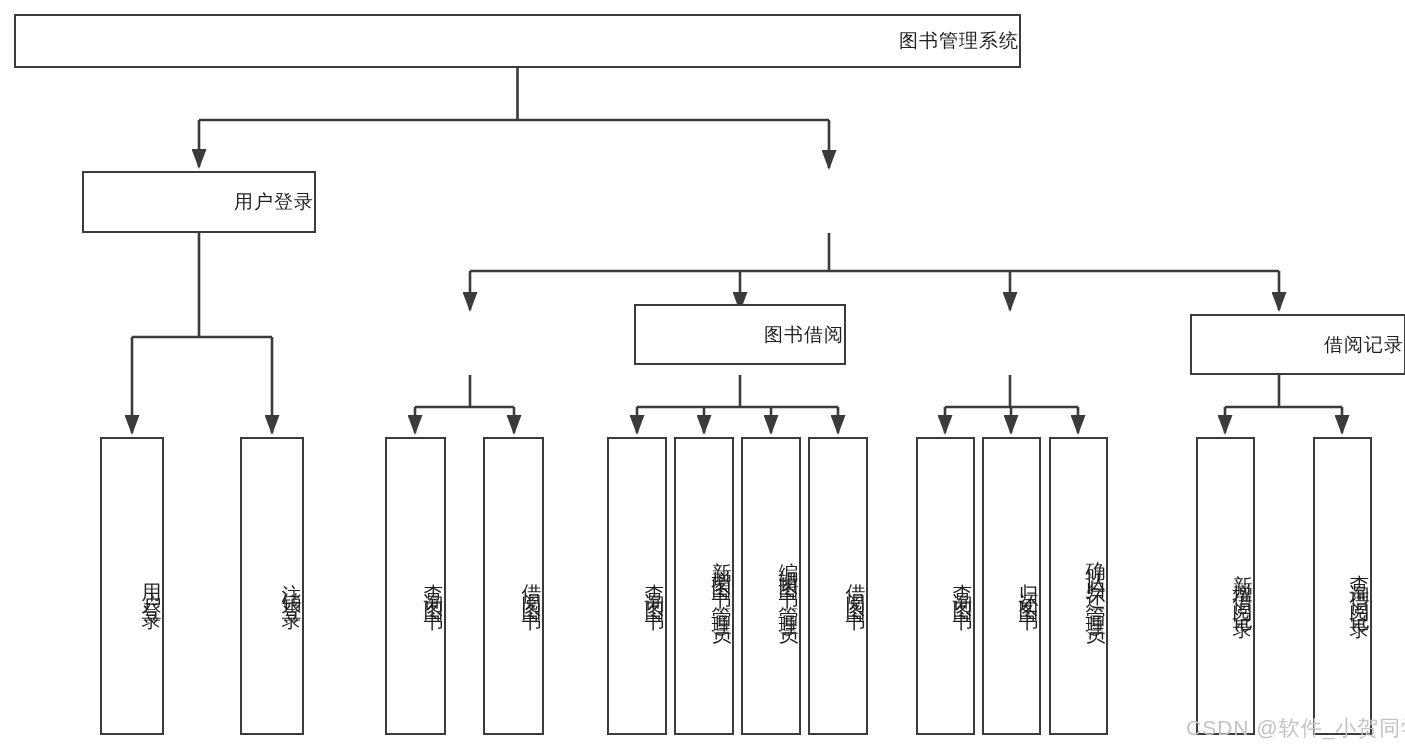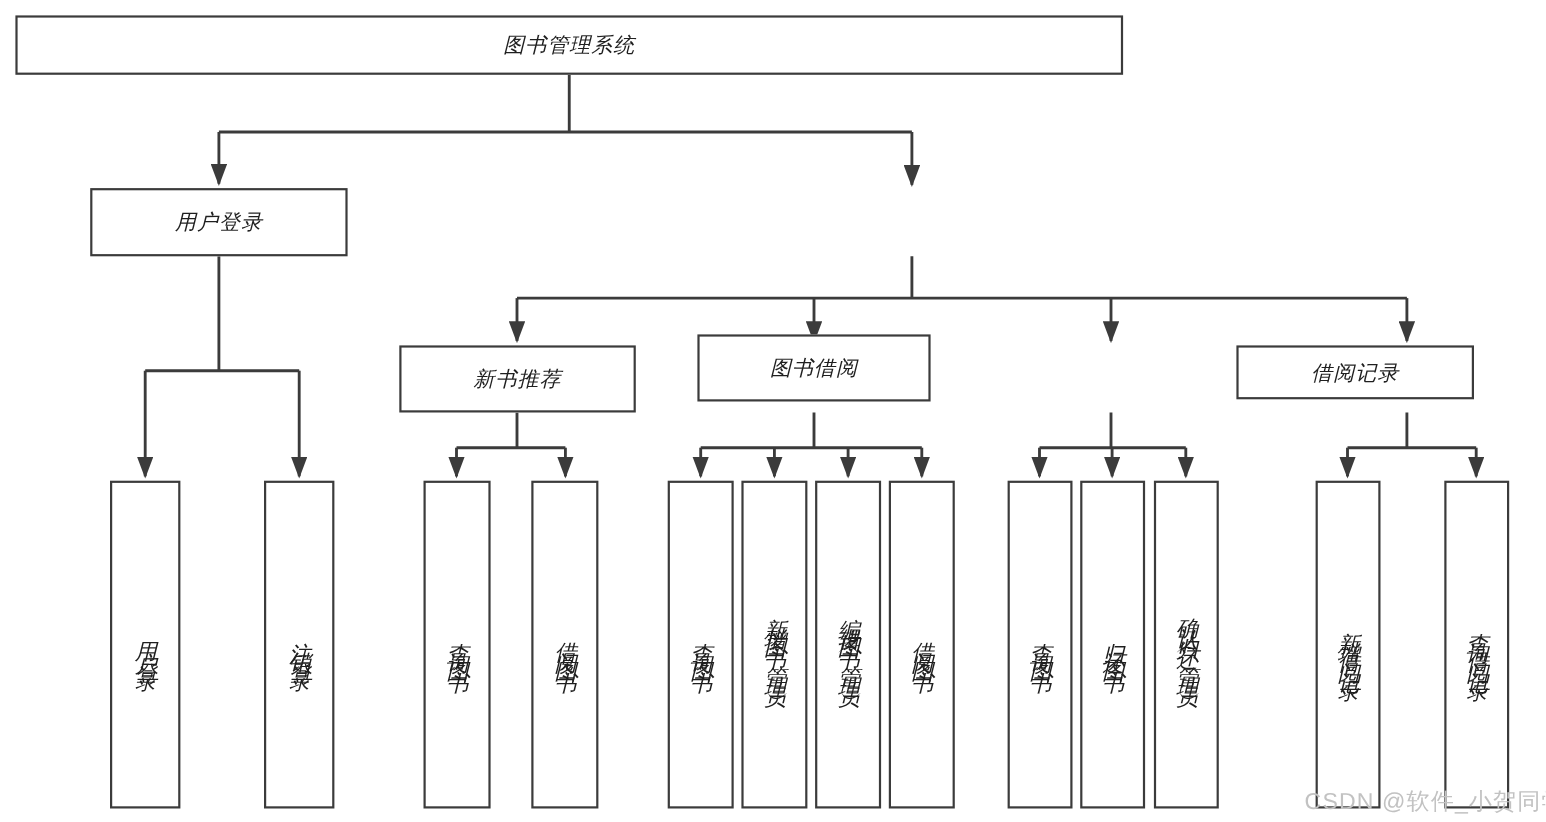--- a/index.html
+++ b/index.html
@@ -18,21 +18,21 @@
     overflow:hidden;
   }
   #wires{position:absolute;left:0;top:0;width:1405px;height:747px;}
   #wires path{stroke:var(--line);stroke-width:2.6;fill:none;}
   #wires .arrowhead{fill:var(--line);stroke:none;}
   .box{
     position:absolute;
     box-sizing:border-box;
     background:#fff;
     border:2.6px solid var(--line);
-    display:flex;align-items:center;justify-content:center;font-style:italic;
+    display:flex;align-items:center;justify-content:flex-end;
   }
   .box.h span{
     font-size:19px;
     letter-spacing:1px;
     white-space:nowrap;
   }
   .box.v span{
     writing-mode:vertical-rl;
     text-orientation:mixed;
     font-size:20px;
@@ -109,27 +109,24 @@
   </svg>
 
   <div class="box h" style="left:14px;top:14px;width:1007px;height:54px">
     <span>图书管理系统</span>
   </div>
 
   <div class="box h" style="left:82px;top:171px;width:234px;height:62px">
     <span>用户登录</span>
   </div>
 
-  <div class="box h" style="left:363px;top:314px;width:215px;height:61px">
-    <span>新书推荐</span>
-  </div>
   <div class="box h" style="left:634px;top:304px;width:212px;height:61px">
     <span>图书借阅</span>
   </div>
-  <div class="box h" style="left:1124px;top:314px;width:216px;height:49px">
+  <div class="box h" style="left:1190px;top:314px;width:216px;height:61px">
     <span>借阅记录</span>
   </div>
 
   <div class="box v" style="left:100px;top:437px;width:64px;height:298px">
     <span>用户登录</span>
   </div>
   <div class="box v" style="left:240px;top:437px;width:64px;height:298px">
     <span>注销登录</span>
   </div>
 

